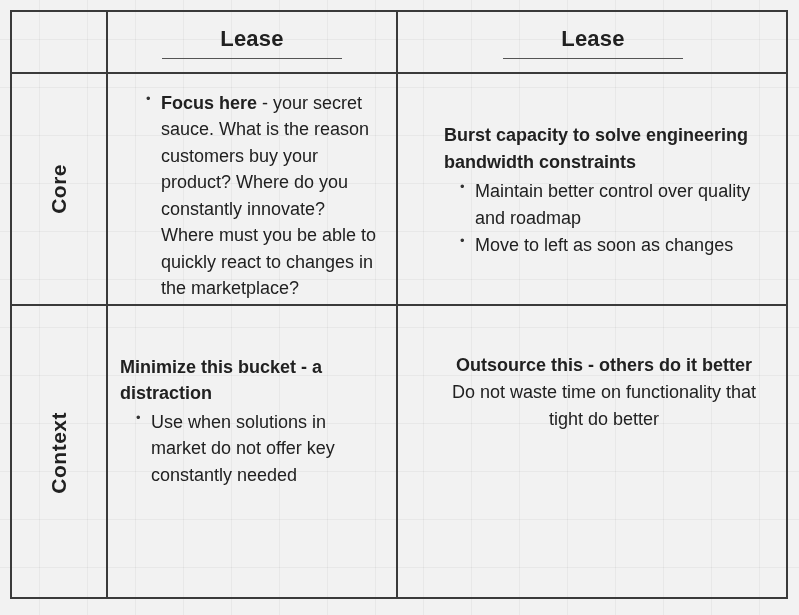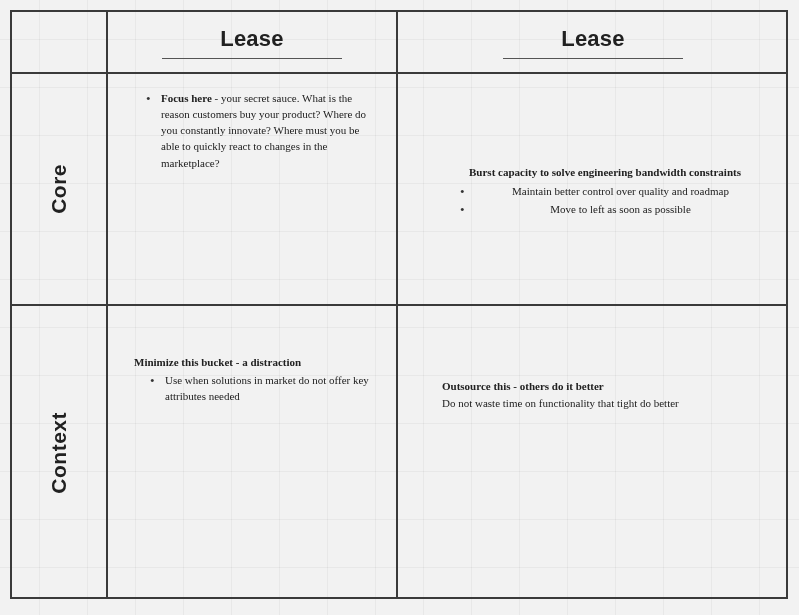--- a/index.html
+++ b/index.html
@@ -74,42 +74,40 @@
   .row-head span {
     writing-mode: vertical-rl;
     transform: rotate(180deg);
     font-size: 21px;
     font-weight: bold;
     letter-spacing: 0.5px;
   }
 
   .content {
     padding: 14px 18px 10px 22px;
-    font-size: 11px;
+    font-size: 18px;
     line-height: 1.47;
-    font-family: Liberation Serif, serif;
   }
   .content.center-v {
     display: flex;
     flex-direction: column;
     justify-content: center;
     height: 100%;
     box-sizing: border-box;
-    text-align: center;
   }
   .content.pad-lease {
     padding-left: 46px;
     padding-right: 22px;
   }
   .content.pad-lease-2 {
     padding-left: 44px;
     padding-right: 22px;
   }
   .content.pad-build-2 {
-    padding-left: 26px;
+    padding-left: 12px;
     padding-right: 16px;
   }
   .headline {
     font-weight: bold;
     margin: 0 0 1px 0;
   }
   .plain {
     margin: 0;
   }
   ul.bullets {
@@ -161,38 +159,38 @@
         <li><span class="lead-bold">Focus here</span><span> - your secret sauce. What is the reason customers buy your product? Where do you constantly innovate? Where must you be able to quickly react to changes in the marketplace?</span></li>
       </ul>
     </div>
   </div>
 
   <div class="cell h-border-b">
     <div class="content center-v pad-lease">
       <p class="headline">Burst capacity to solve engineering bandwidth constraints</p>
       <ul class="bullets">
         <li>Maintain better control over quality and roadmap</li>
-        <li>Move to left as soon as possible</li>
+        <li>Move to left as soon as changes</li>
       </ul>
     </div>
   </div>
 
   <div class="cell row-head v-border-r">
     <span>Context</span>
   </div>
 
   <div class="cell v-border-r">
     <div class="content pad-build-2" style="padding-top:48px;">
       <p class="headline">Minimize this bucket - a distraction</p>
       <ul class="bullets">
-        <li>Use when solutions in market do not offer key attributes needed</li>
+        <li>Use when solutions in market do not offer key constantly needed</li>
       </ul>
     </div>
   </div>
 
   <div class="cell">
-    <div class="content pad-lease-2" style="padding-top:72px;">
+    <div class="content pad-lease-2" style="padding-top:46px;text-align:center;">
       <p class="headline">Outsource this - others do it better</p>
       <p class="plain">Do not waste time on functionality that tight do better</p>
     </div>
   </div>
 
 </div>
 
 </body></html>

